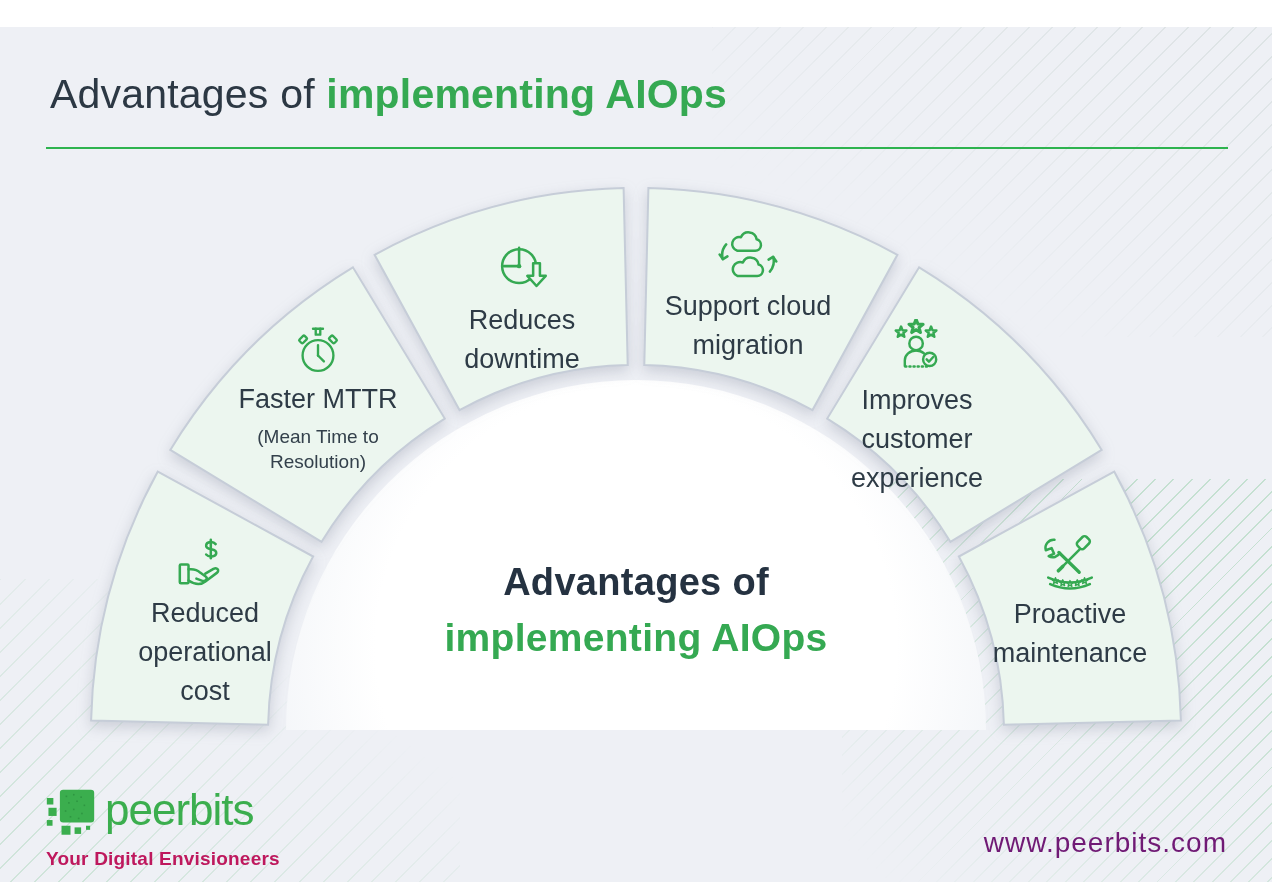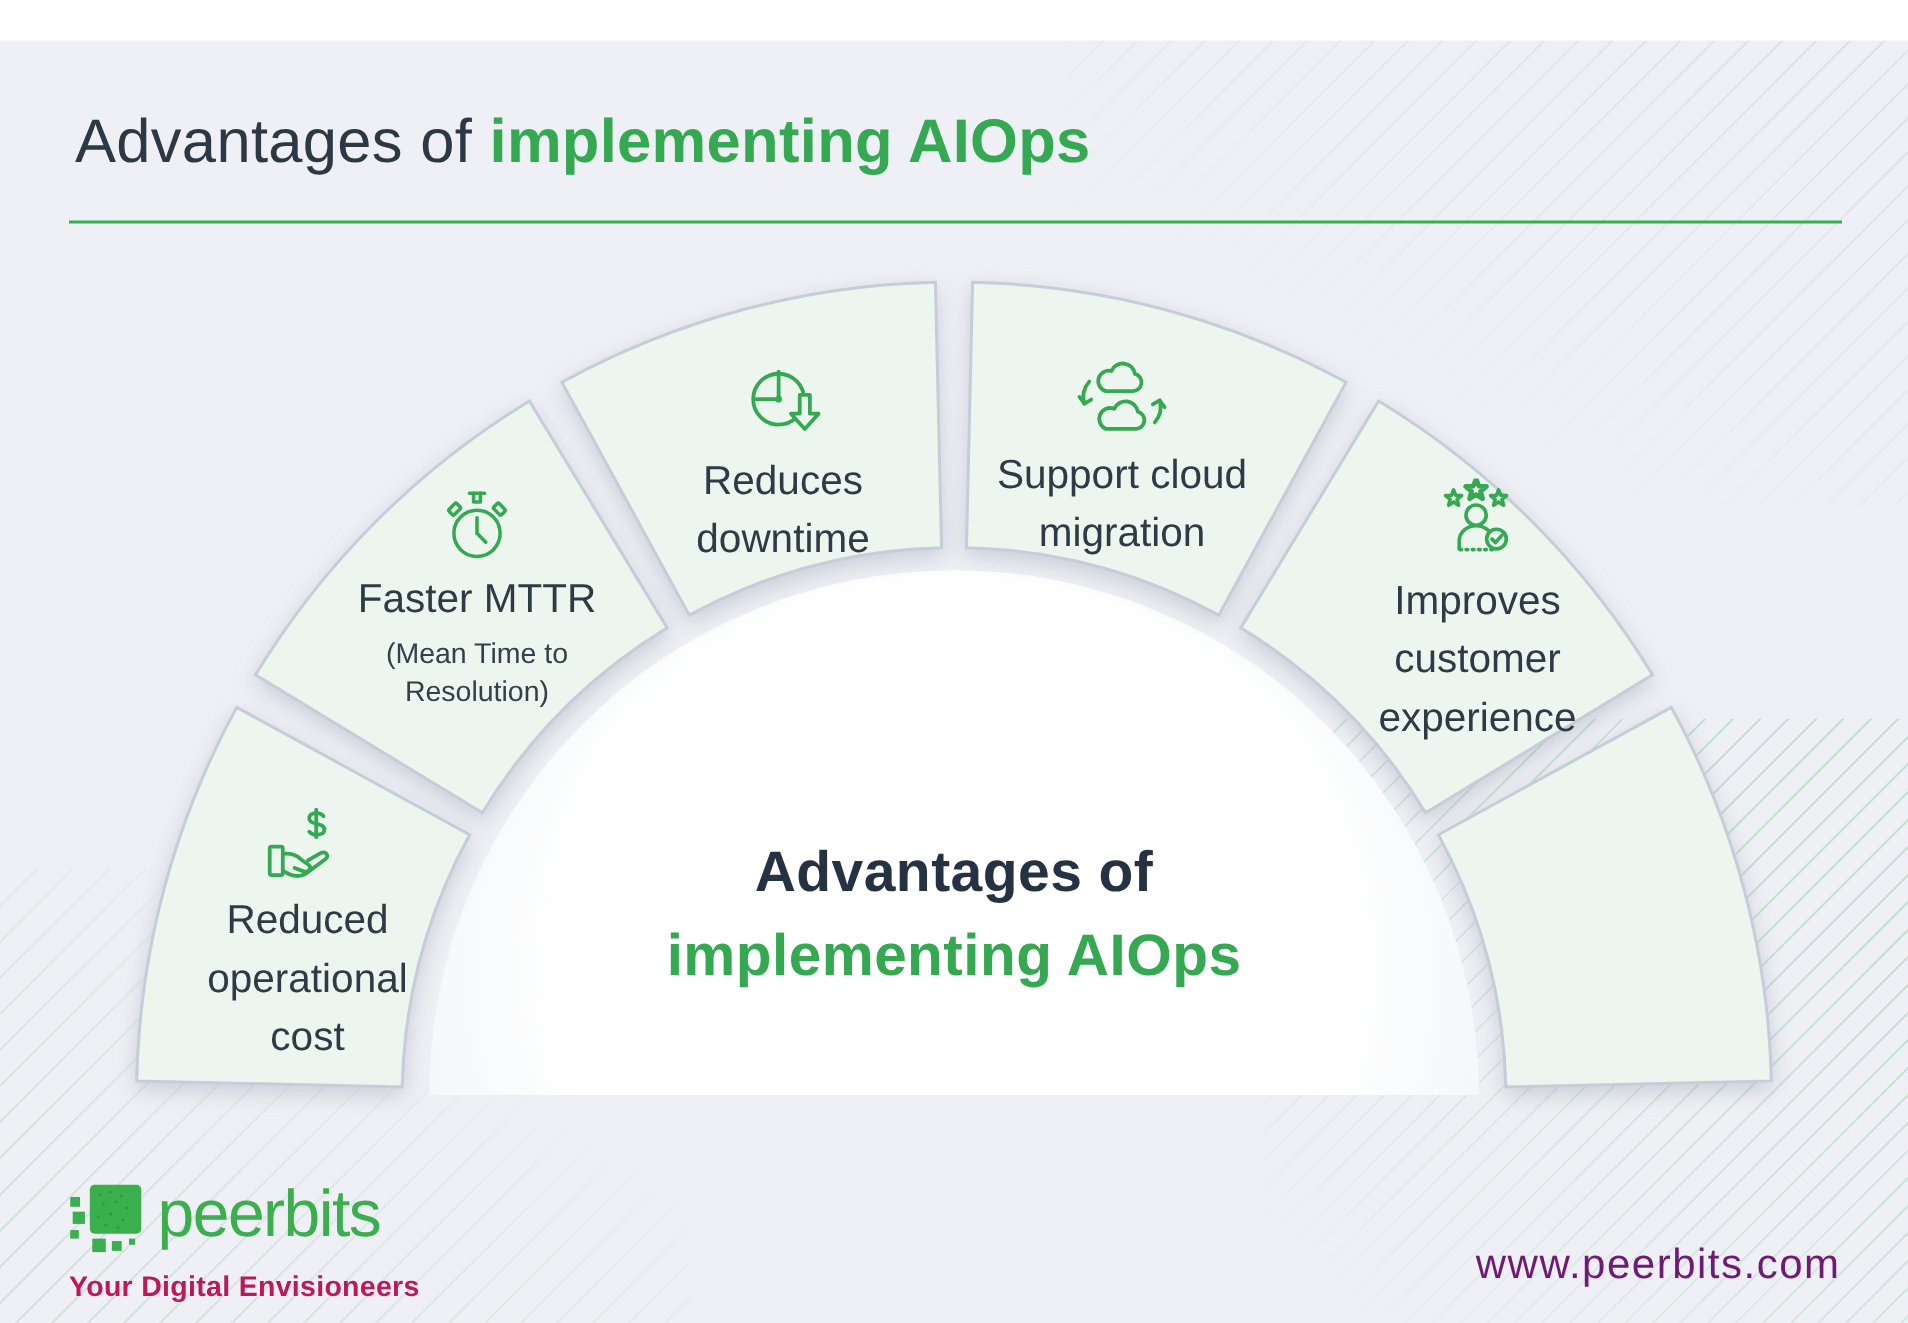--- a/index.html
+++ b/index.html
@@ -127,49 +127,67 @@
     <svg class="seg-icon icon-stroke" width="62" height="62" viewBox="0 0 64 64">
       <circle cx="29" cy="28" r="17.5"></circle>
       <path d="M29 9 V28 H13.5"></path>
       <circle cx="29" cy="28" r="2.3" fill="#35a952" stroke="none"></circle>
       <path d="M43.5 25 h7 v13 h6 l-9.5 10.5 -9.5 -10.5 h6 z" fill="#ecf6ef"></path>
     </svg>
     <div class="seg-label">Reduces
 downtime</div>
   </div>
 
-  <div class="seg-content" style="left:628px; top:212px; width:240px;">
+  <div class="seg-content" style="left:628px; top:202px; width:240px;">
     <svg class="seg-icon icon-stroke" width="66" height="58" viewBox="0 0 68 58">
       <path d="M23 21.5 h18.5 a6 6 0 0 0 1.4-11.8 a8.5 8.5 0 0 0-16.2-2 a6.8 6.8 0 0 0-3.7 13.8 z"></path>
       <path d="M23 47.5 h20.5 a6 6 0 0 0 1.4-11.8 a8.5 8.5 0 0 0-16.2-2 a6.8 6.8 0 0 0-5.7 13.8 z"></path>
       <path d="M11.5 15 a16.5 16.5 0 0 0-3.5 15"></path>
       <path d="M4.8 25.5 l3.4 4.7 4.6-2.9"></path>
       <path d="M56.5 43 a16.5 16.5 0 0 0 3.5-15"></path>
       <path d="M63.2 32.5 l-3.4-4.7 -4.6 2.9"></path>
     </svg>
     <div class="seg-label">Support cloud
 migration</div>
   </div>
 
-  <div class="seg-content" style="left:875px; top:292px; width:220px;">
+  <div class="seg-content" style="left:807px; top:292px; width:220px;">
     <svg class="seg-icon icon-stroke" width="60" height="62" viewBox="0 0 64 64">
       <use href="#star5" transform="translate(15,13) scale(1.0)"></use>
       <use href="#star5" transform="translate(31,7) scale(1.3)"></use>
       <use href="#star5" transform="translate(47,13) scale(1.0)"></use>
       <circle cx="31" cy="25" r="7.2"></circle>
       <path d="M19 49 v-6 a12 10.5 0 0 1 24 0 V49"></path>
       <path d="M19.5 49.5 h23" stroke-dasharray="1.2 3.2"></path>
       <circle cx="45.5" cy="42" r="7" fill="#ecf6ef"></circle>
       <path d="M42.3 42 l2.4 2.5 4.6-5"></path>
     </svg>
     <div class="seg-label">Improves
 customer
 experience</div>
   </div>
 
+  <div class="seg-content" style="left:950px; top:506px; width:240px;">
+    <svg class="seg-icon icon-stroke" width="62" height="62" viewBox="0 0 64 64">
+      <path d="M16 7 a8.5 8.5 0 0 0-9 10.8 l6-2.2 2.6 5.8 -5.6 2.6 a8.5 8.5 0 0 0 11.6-3.4"></path>
+      <path d="M20.5 20 L41.5 40.5" stroke-width="3.4"></path>
+      <rect x="41" y="3.5" width="9.5" height="13" rx="3" transform="rotate(45 45.8 10)"></rect>
+      <path d="M41.5 17.5 L24.5 34.5"></path>
+      <path d="M24.5 34.5 l-4.5 4.5" stroke-width="3.6"></path>
+      <path d="M9.5 46 q22.5 10 45 0"></path>
+      <path d="M11.5 52.8 q20.5 9 41 0"></path>
+      <use href="#star5" transform="translate(17,49.5) scale(0.55)"></use>
+      <use href="#star5" transform="translate(24.5,51.6) scale(0.55)"></use>
+      <use href="#star5" transform="translate(32,52.4) scale(0.55)"></use>
+      <use href="#star5" transform="translate(39.5,51.6) scale(0.55)"></use>
+      <use href="#star5" transform="translate(47,49.5) scale(0.55)"></use>
+    </svg>
+    <div class="seg-label">Proactive
+maintenance</div>
+  </div>
 
   <div class="center-title">
     <div class="l1">Advantages of</div>
     <div class="l2">implementing AIOps</div>
   </div>
 
   <div class="logo">
     <div class="logo-row">
       <svg width="49" height="49" viewBox="0 0 60 60">
         <g fill="#3bae4e">

